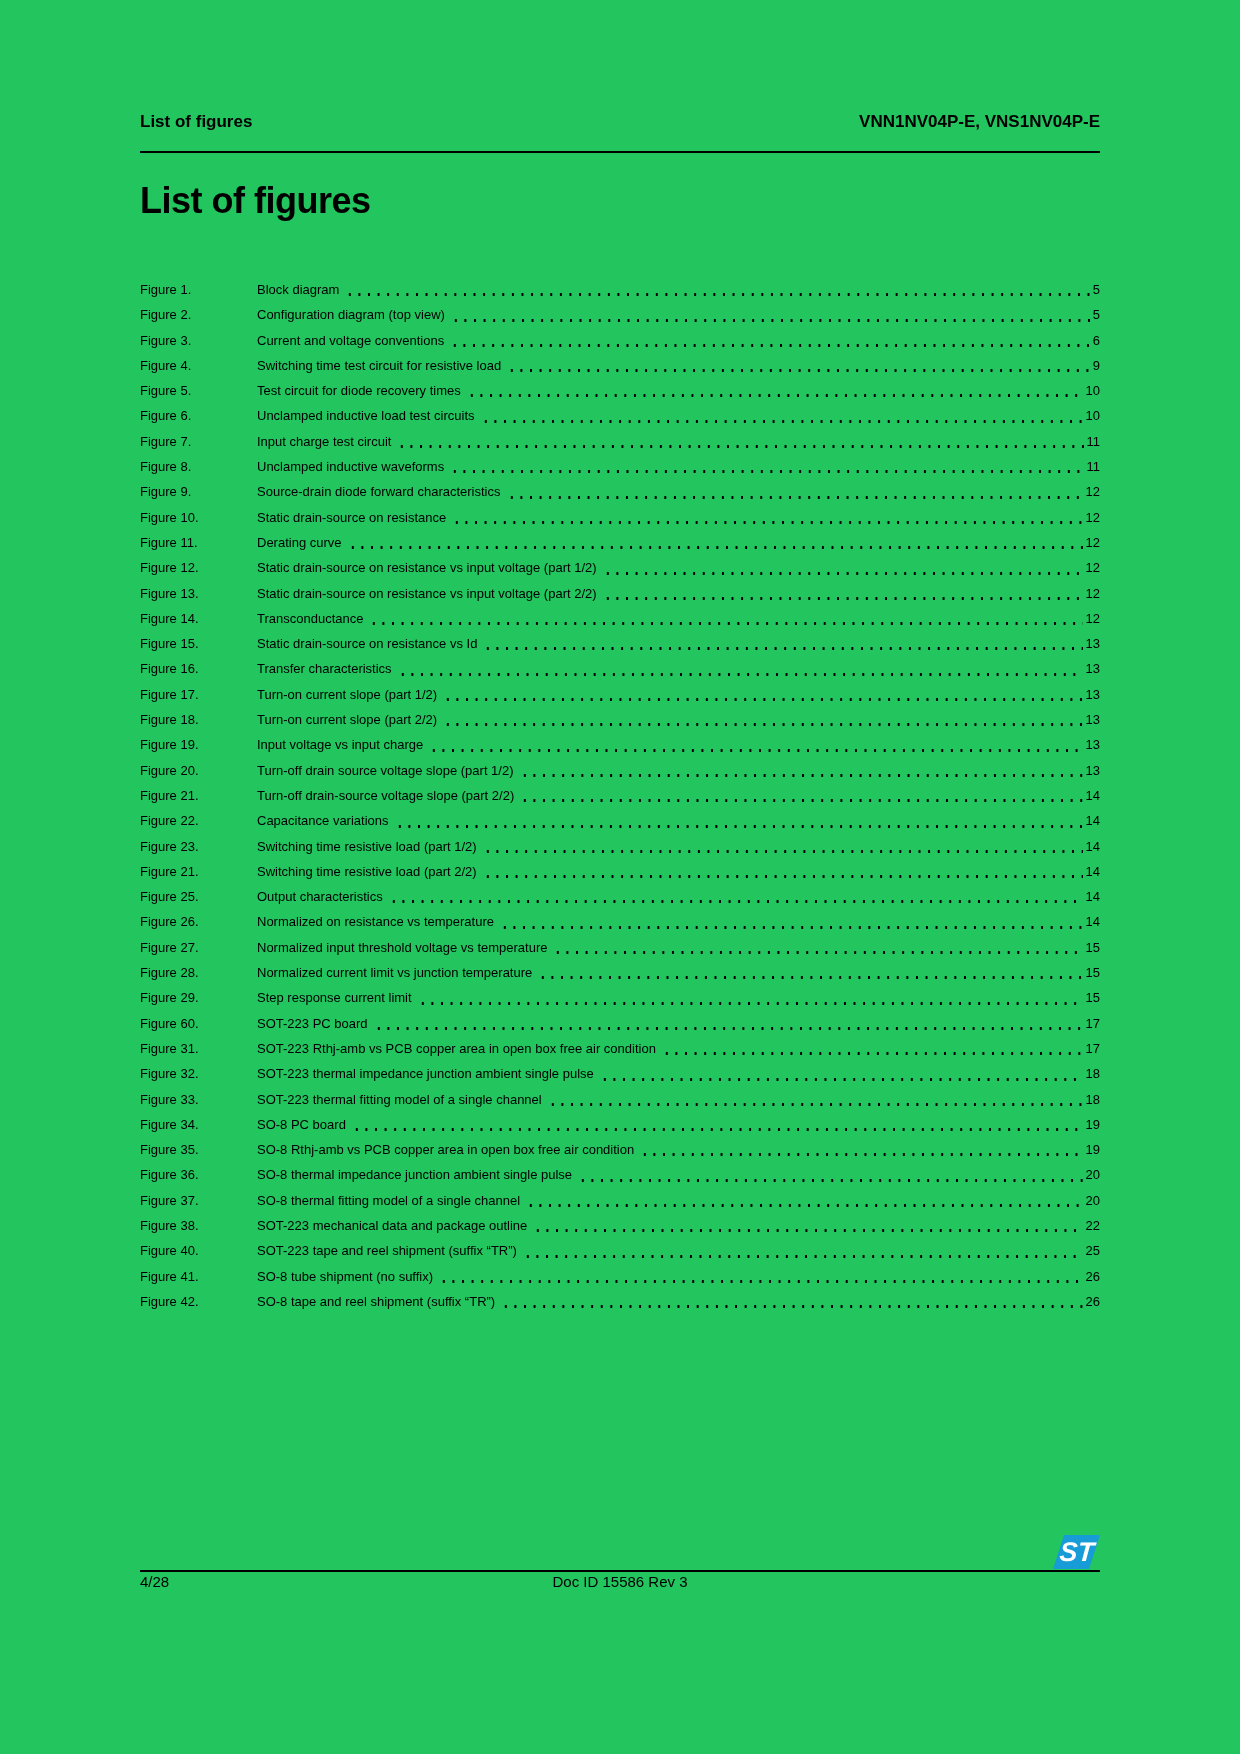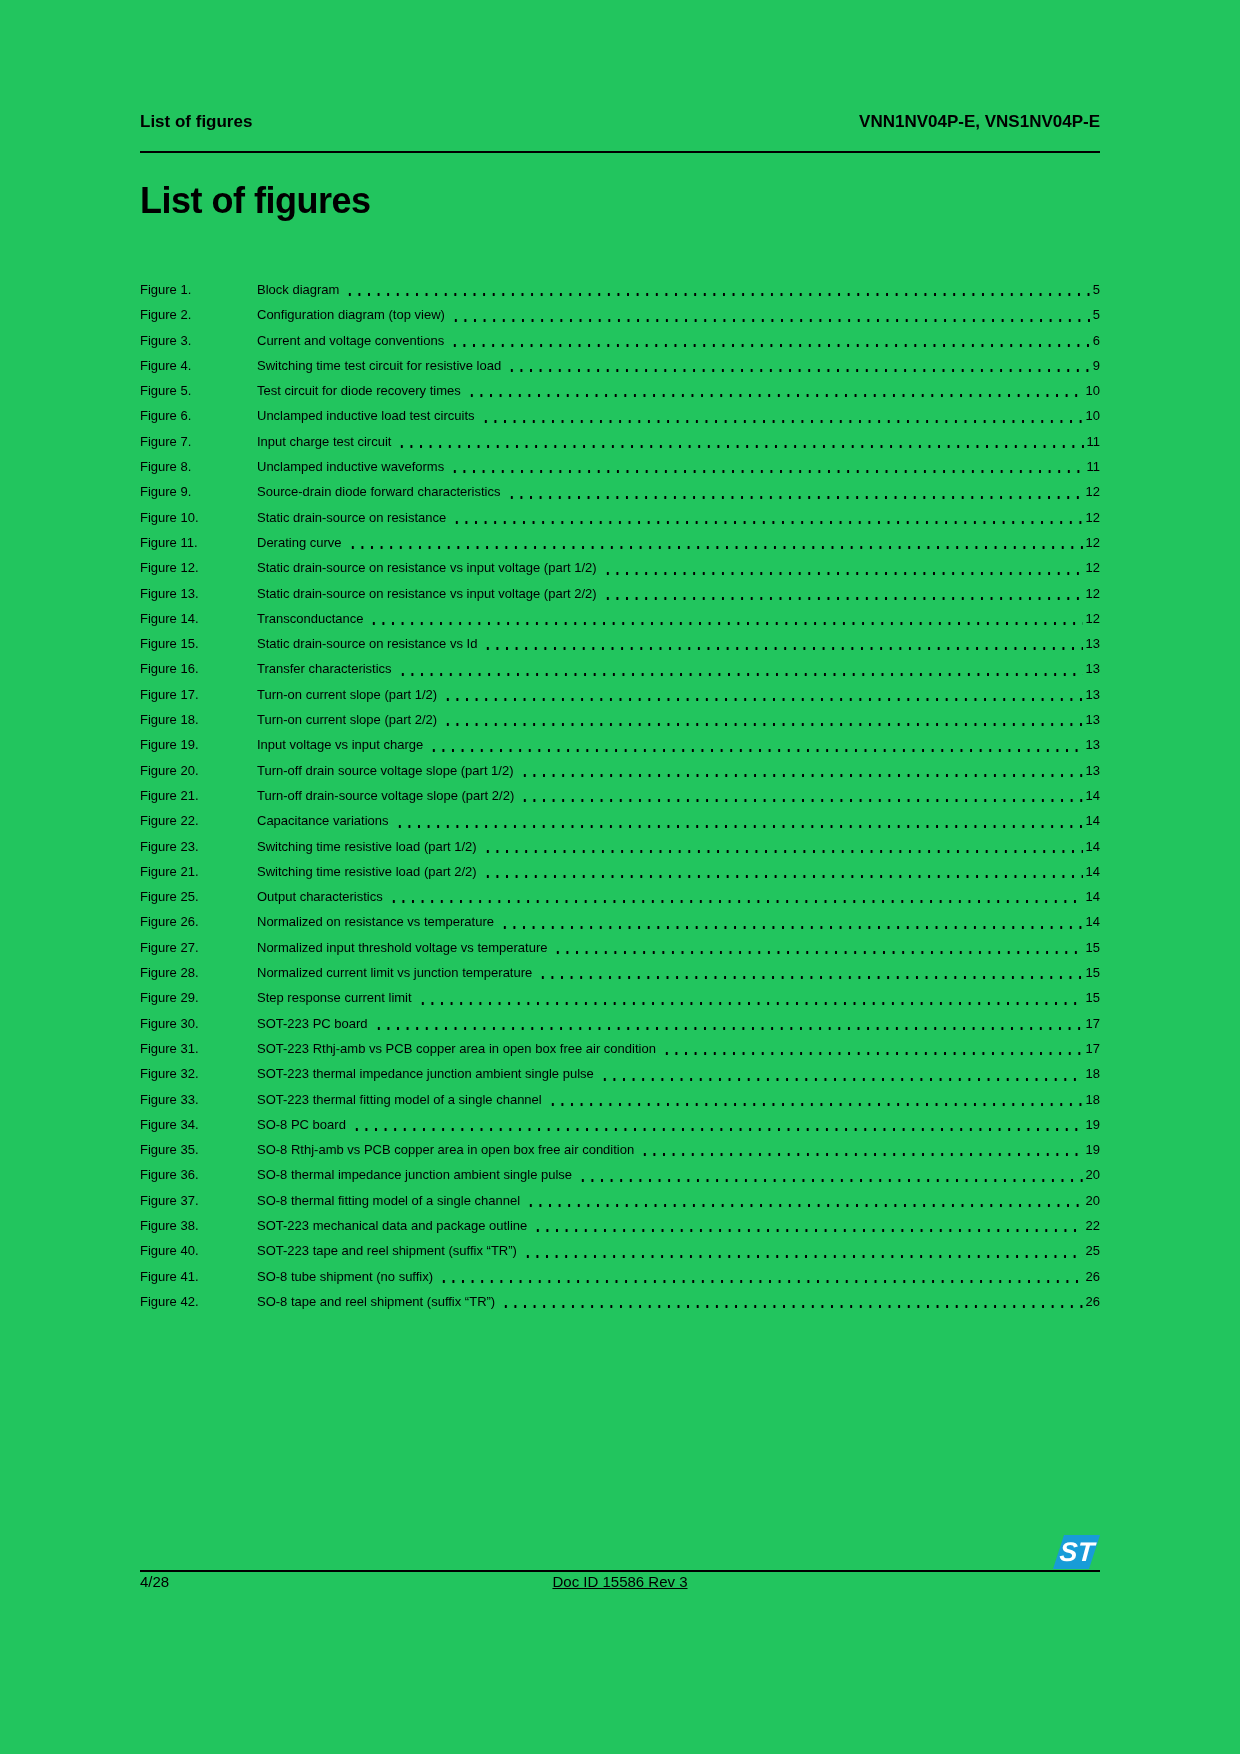--- a/index.html
+++ b/index.html
@@ -94,21 +94,21 @@
     position: absolute;
     left: 140px;
     right: 140px;
     top: 1553px;
     display: flex;
     align-items: baseline;
     font-size: 15px;
     margin-top: 20px;
   }
   .foot-left  { flex: 1; text-align: left; }
-  .foot-center{ flex: 1; text-align: center; text-decoration: underline; }
+  .foot-center{ flex: 1; text-align: center; }
   .foot-right { flex: 1; text-align: right; }
   .footer-rule {
     position: absolute;
     left: 140px;
     right: 140px;
     top: 1570px;
     height: 2px;
     background: #000;
   }
   .logo-wrap {
@@ -330,21 +330,21 @@
   </div>
 
   <div class="toc-row">
     <span class="fig-label">Figure 29.</span>
     <span class="fig-title">Step response current limit</span>
     <span class="leader"></span>
     <span class="fig-page">15</span>
   </div>
 
   <div class="toc-row">
-    <span class="fig-label">Figure 30.</span>
+    <span class="fig-label">Figure 60.</span>
     <span class="fig-title">SOT-223 PC board</span>
     <span class="leader"></span>
     <span class="fig-page">17</span>
   </div>
 
   <div class="toc-row">
     <span class="fig-label">Figure 31.</span>
     <span class="fig-title">SOT-223 Rthj-amb vs PCB copper area in open box free air condition</span>
     <span class="leader"></span>
     <span class="fig-page">17</span>

